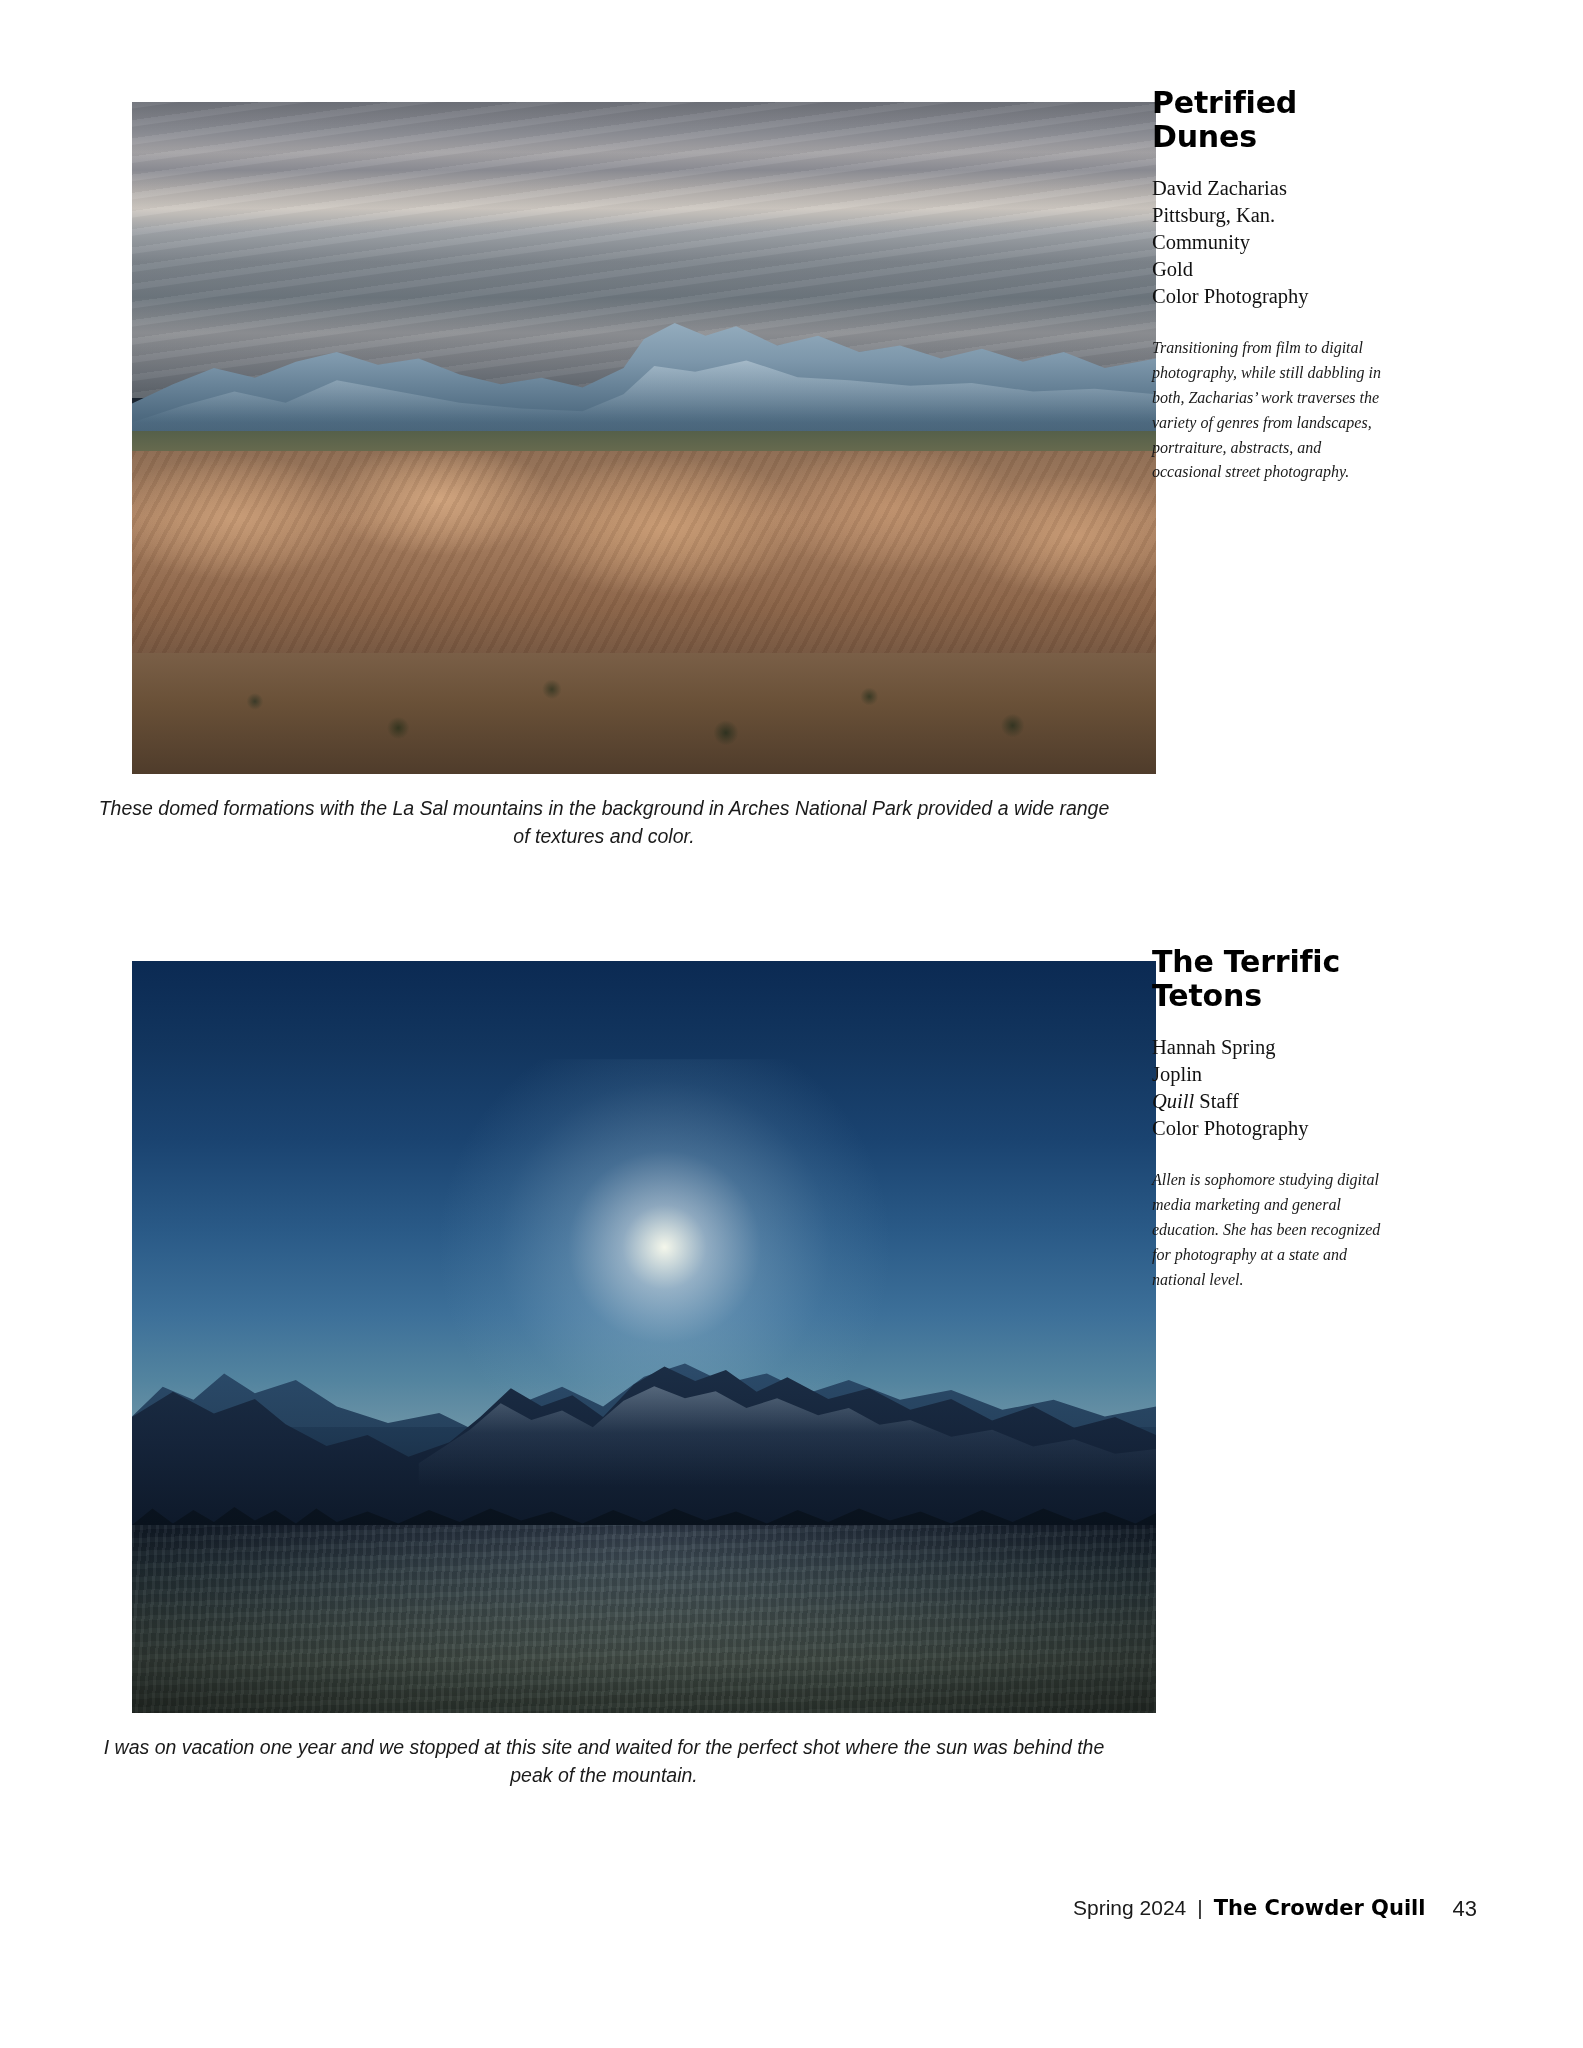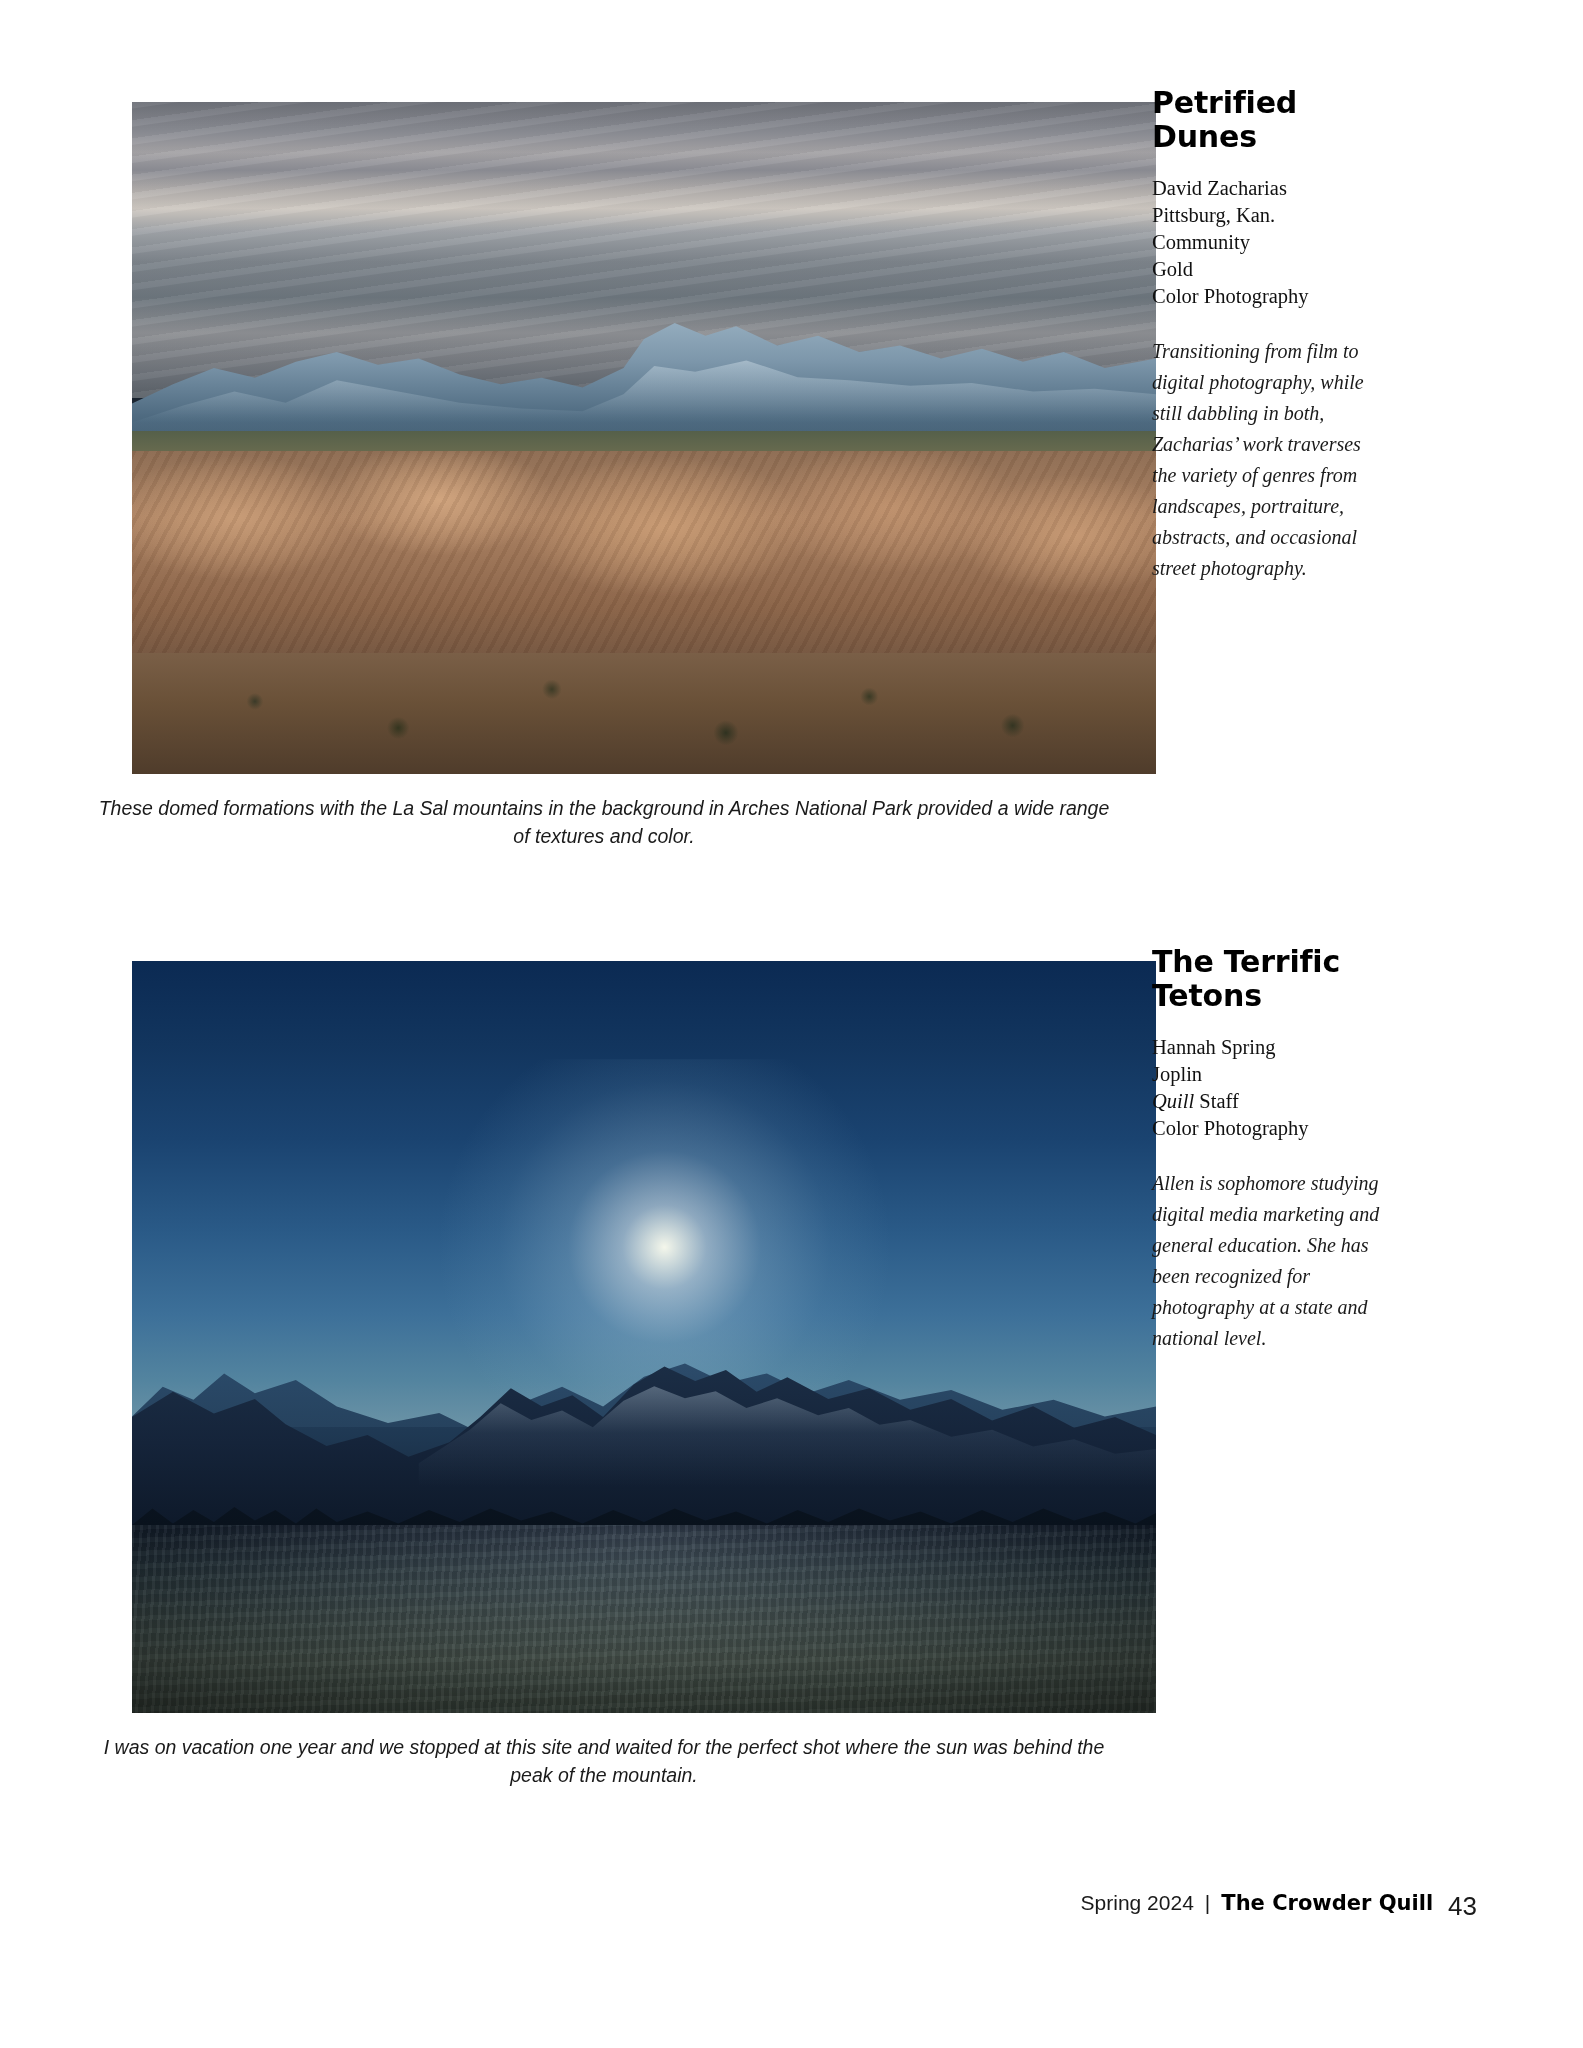--- a/index.html
+++ b/index.html
@@ -76,21 +76,21 @@
     font-family: Liberation Serif, serif;
     font-size: 20.5px;
     line-height: 1.32;
     color: #111;
     margin: 0 0 26px 0;
   }
   .credit .ital { font-style: italic; }
   .bio {
     font-family: "Liberation Serif", serif;
     font-style: italic;
-    font-size: 20px;
+    font-size: 16px;
     line-height: 1.55;
     color: #1a1a1a;
     margin: 0;
     width: 232px;
   }
 
   
   .footer {
     position: absolute;
     right: 106px;
@@ -111,21 +111,22 @@
   }
   .footer .pub {
     font-family: "DejaVu Sans", sans-serif;
     font-weight: bold;
     color: #000;
   }
   .footer .pageno {
     font-family: "Liberation Sans", sans-serif;
     color: #1a1a1a;
     padding-left: 12px;
-    font-size: 26px;
+    font-size: 22px;
+    margin-left: 12px;
   }
 
   
   .p1-sky {
     position: absolute; left: 0; top: 0; width: 100%; height: 44%;
     background:
       linear-gradient(180deg,
         #6e7179 0%,
         #8b8d94 10%,
         #a6a4a7 17%,

